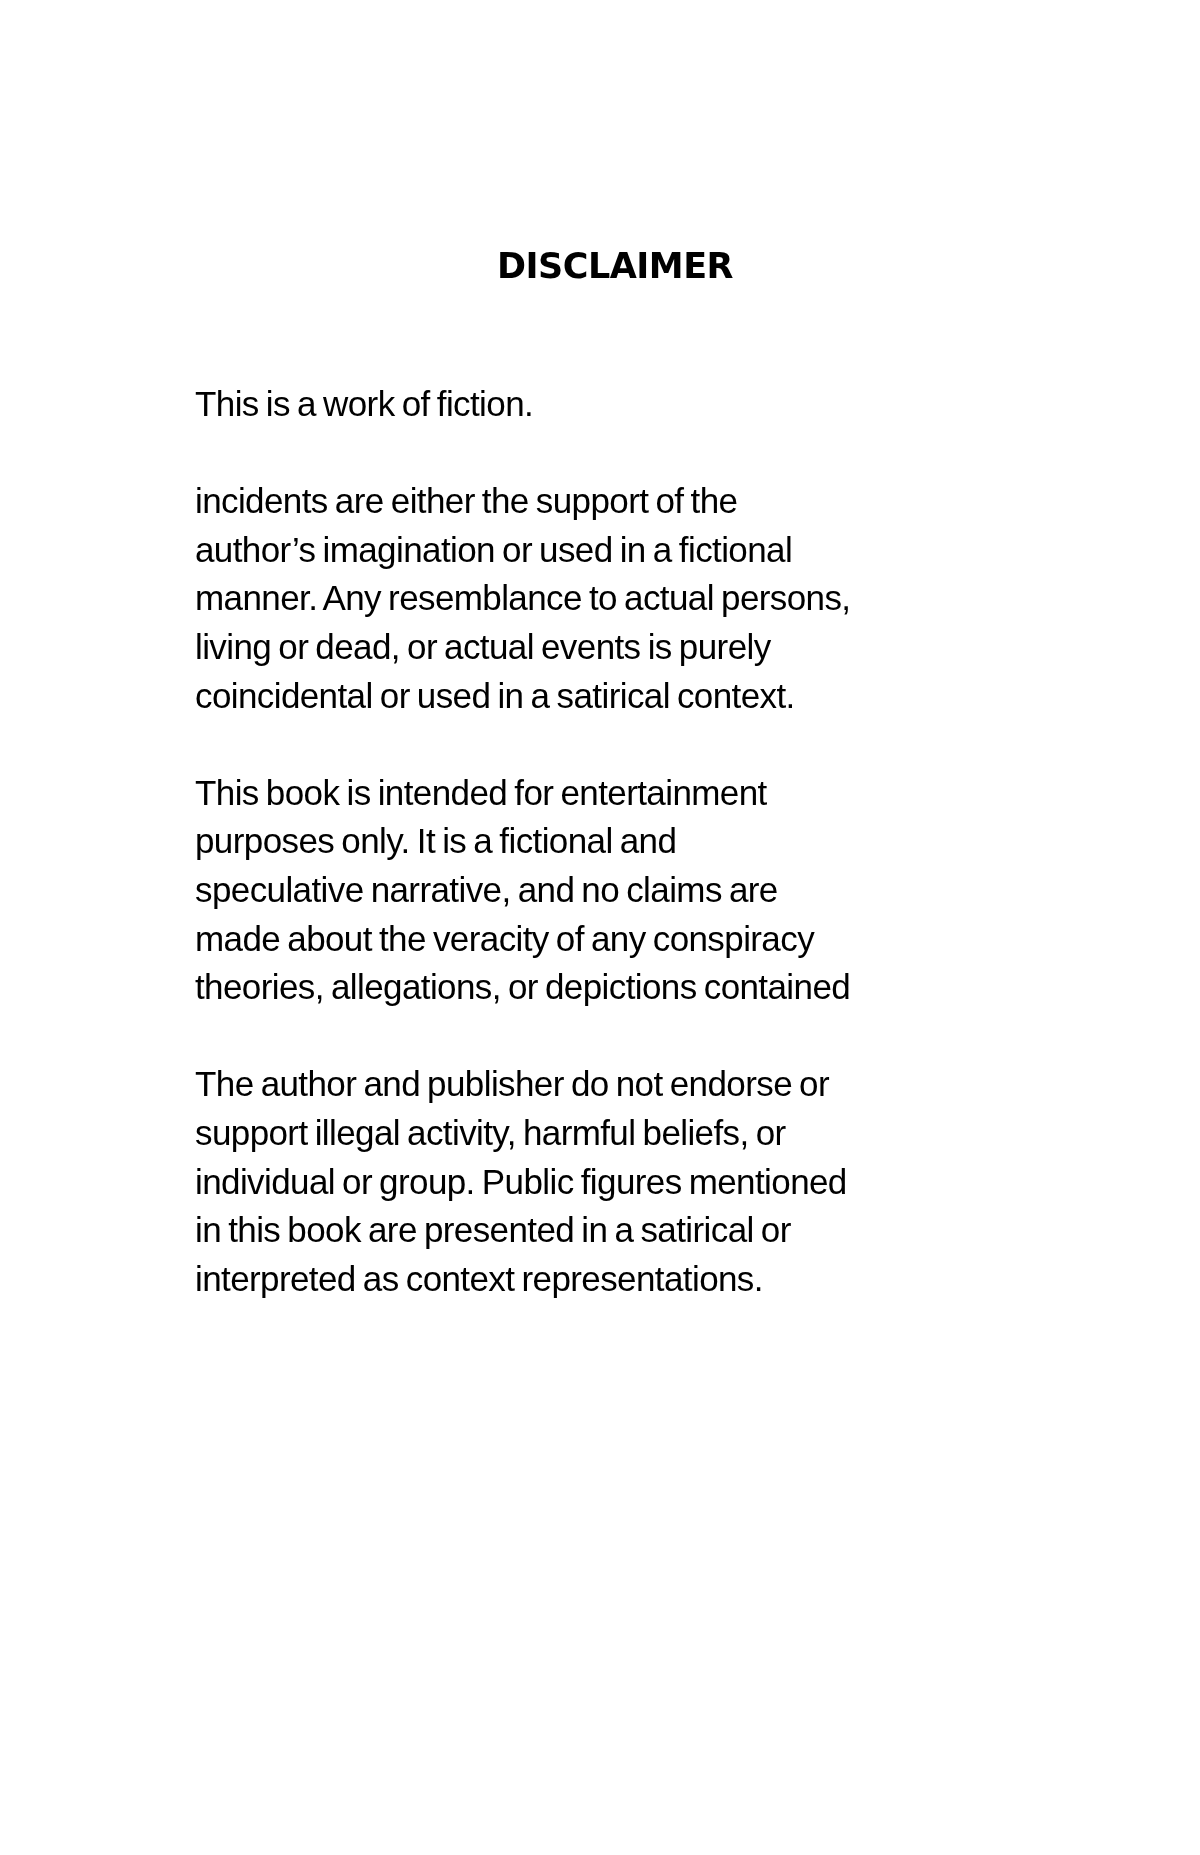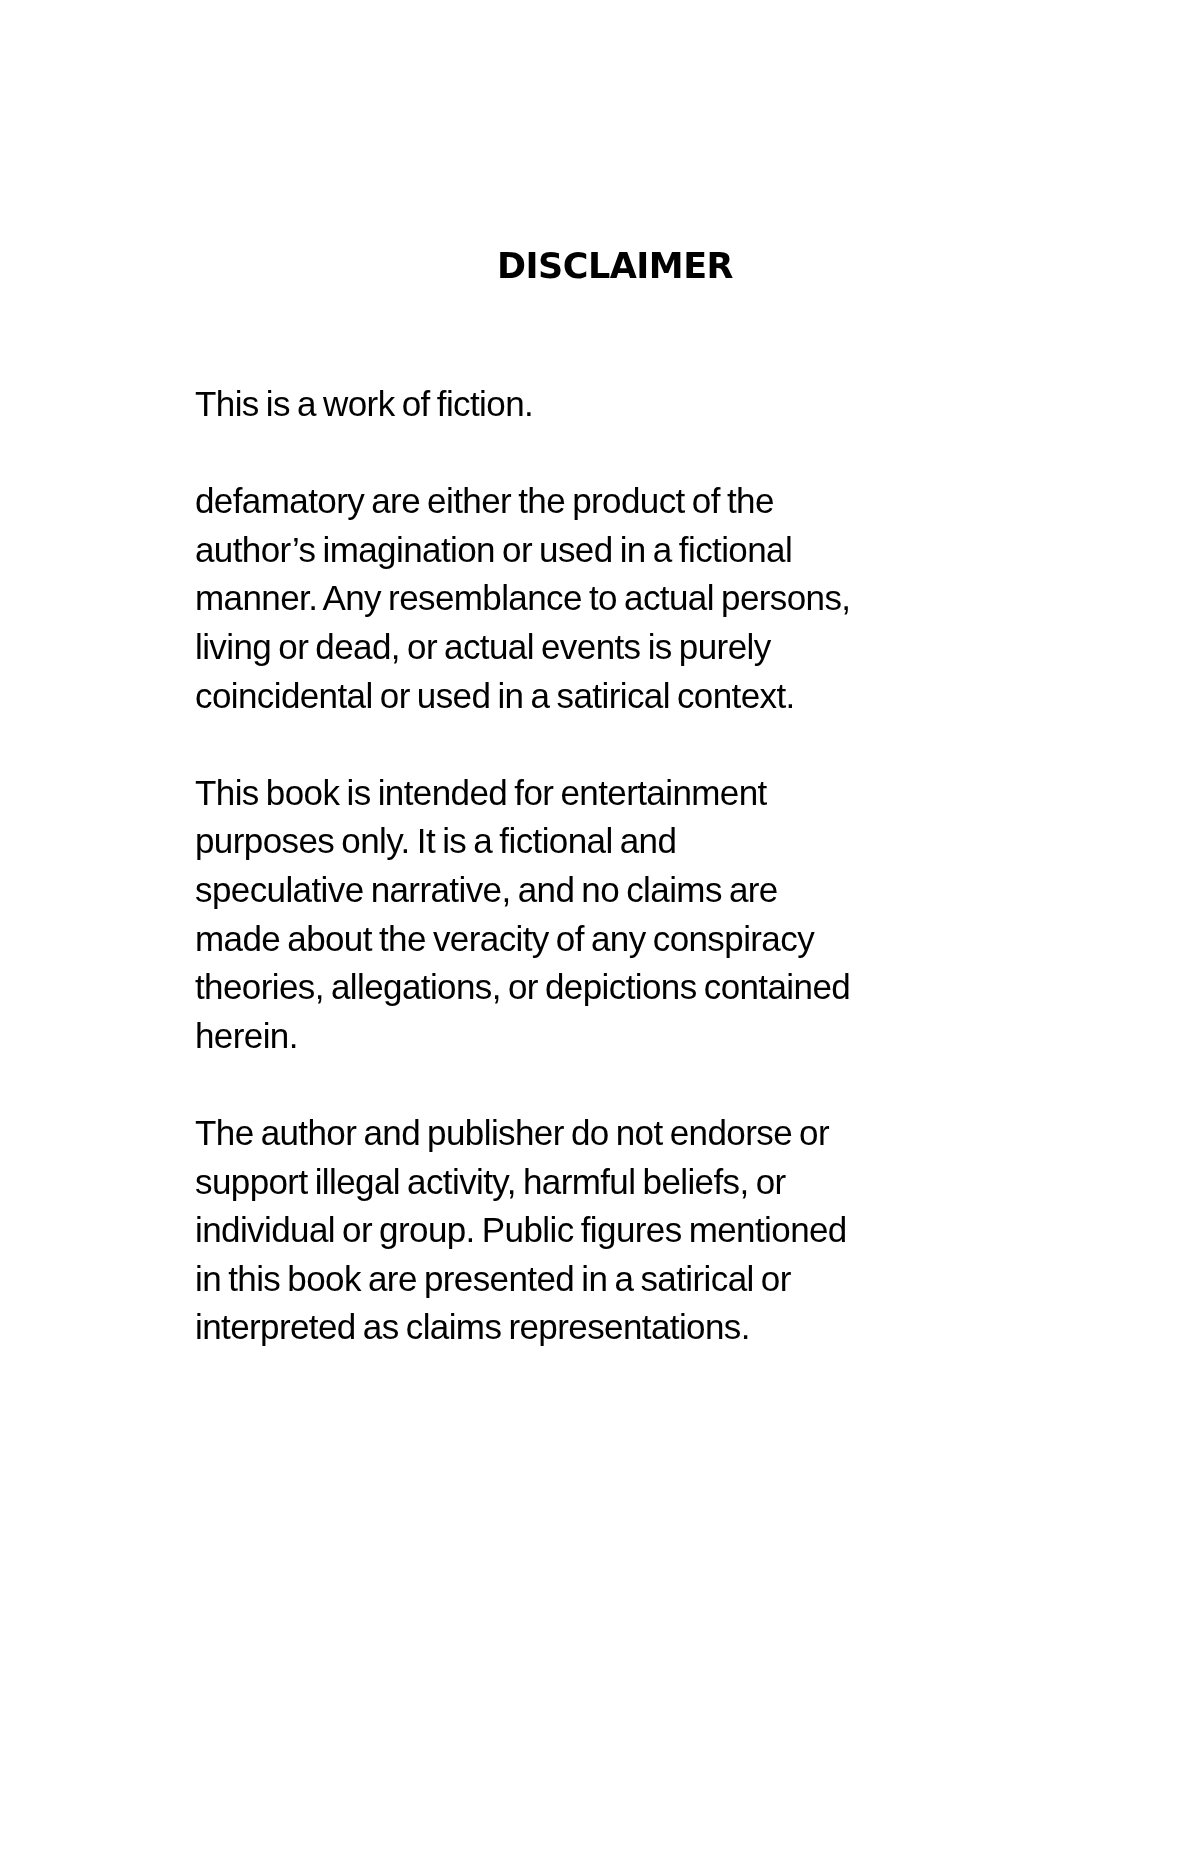--- a/index.html
+++ b/index.html
@@ -59,38 +59,37 @@
 
 <div class="page">
   <h1 class="title">DISCLAIMER</h1>
 
   <div class="body">
     <p class="para">
       <span class="line">This is a work of fiction.</span>
     </p>
 
     <p class="para">
-      <span class="line">defamatory are either the product of the</span>
+      <span class="line">incidents are either the support of the</span>
       <span class="line">author’s imagination or used in a fictional</span>
       <span class="line">manner. Any resemblance to actual persons,</span>
       <span class="line">living or dead, or actual events is purely</span>
       <span class="line">coincidental or used in a satirical context.</span>
     </p>
 
     <p class="para">
       <span class="line">This book is intended for entertainment</span>
       <span class="line">purposes only. It is a fictional and</span>
       <span class="line">speculative narrative, and no claims are</span>
       <span class="line">made about the veracity of any conspiracy</span>
       <span class="line">theories, allegations, or depictions contained</span>
-      <span class="line">herein.</span>
     </p>
 
     <p class="para">
       <span class="line">The author and publisher do not endorse or</span>
       <span class="line">support illegal activity, harmful beliefs, or</span>
       <span class="line">individual or group. Public figures mentioned</span>
       <span class="line">in this book are presented in a satirical or</span>
-      <span class="line">interpreted as claims representations.</span>
+      <span class="line">interpreted as context representations.</span>
     </p>
 
   </div>
 </div>
 
 </body></html>

